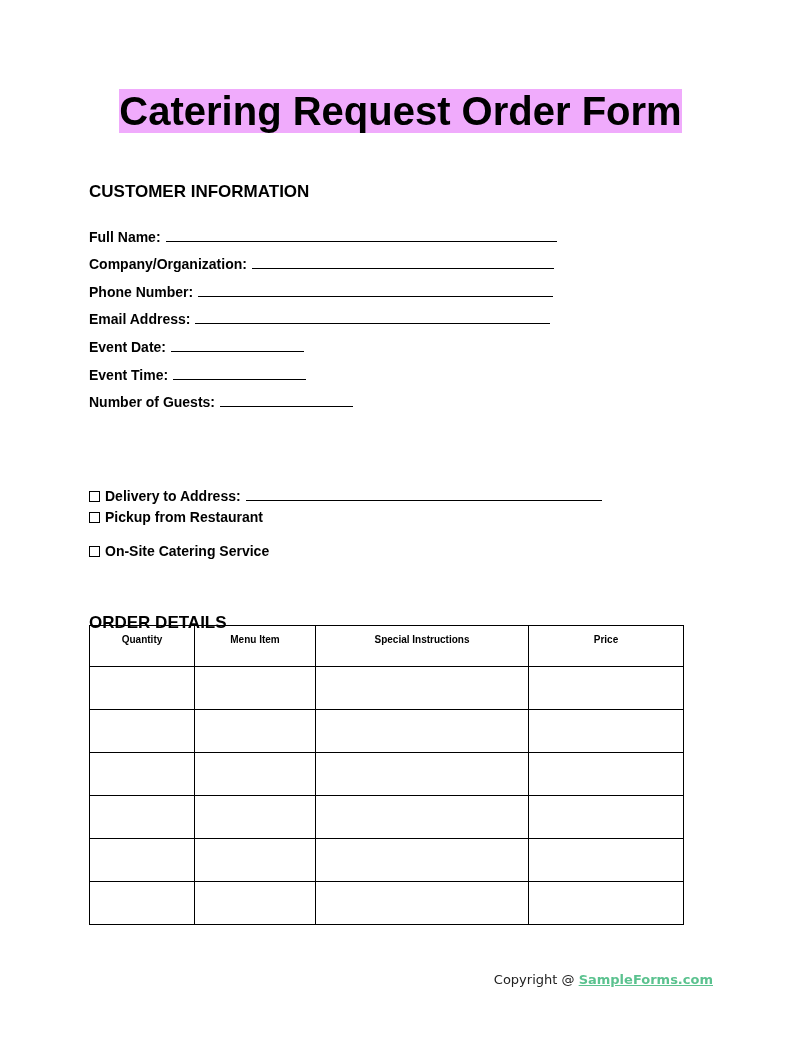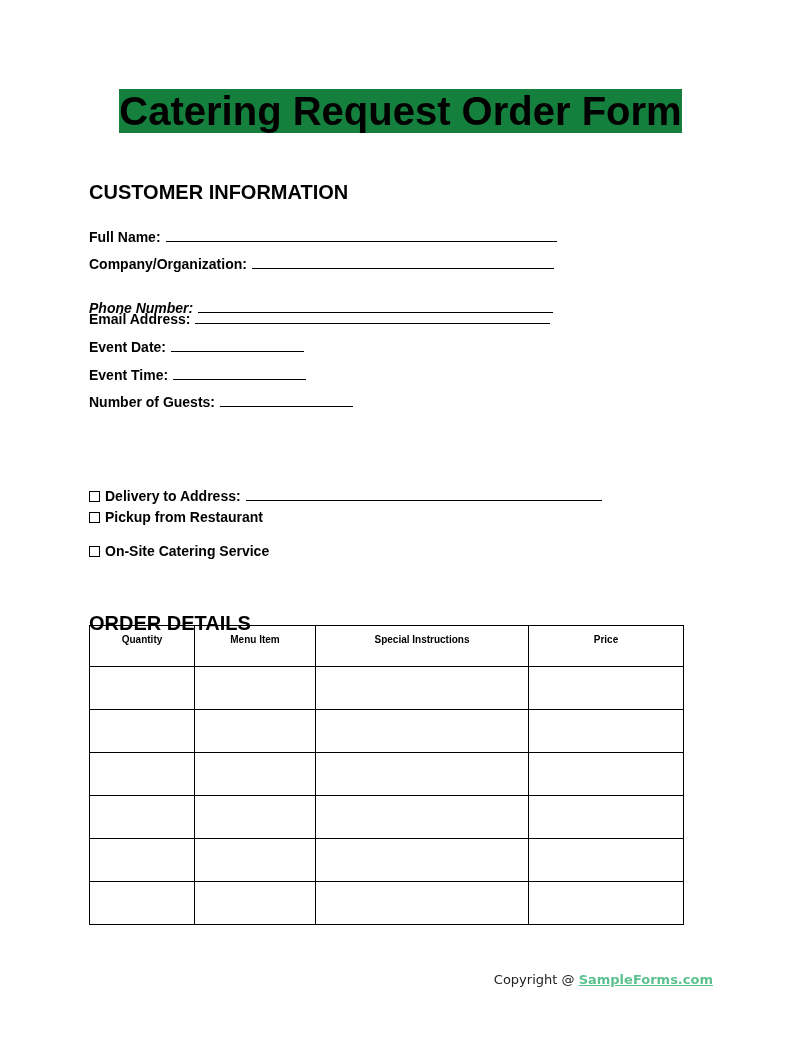--- a/index.html
+++ b/index.html
@@ -22,33 +22,33 @@
     }
     .title-wrap {
       position: absolute;
       top: 89px;
       left: 0;
       width: 801px;
       text-align: center;
     }
     .title {
       display: inline-block;
-      background: #15803d;
+      background: #f0abfc;
       font-weight: bold;
       font-size: 40px;
       line-height: 45px;
       height: 44px;
       padding: 0 0px;
       letter-spacing: 0px;
     }
     .section-heading {
       position: absolute;
       left: 89px;
       font-weight: bold;
-      font-size: 20px;
+      font-size: 17px;
       line-height: 18px;
       margin: 0;
     }
     .field {
       position: absolute;
       left: 89px;
       font-weight: bold;
       font-size: 14px;
       line-height: 18px;
       white-space: nowrap;
@@ -118,21 +118,21 @@
   </div>
 
   <h2 class="section-heading" style="top:183px;">CUSTOMER INFORMATION</h2>
 
   <div class="field" style="top:227px;">
     <span>Full Name:</span><span class="blank" style="width:391px;"></span>
   </div>
   <div class="field" style="top:254px;text-align:center;">
     <span>Company/Organization:</span><span class="blank" style="width:302px;"></span>
   </div>
-  <div class="field" style="top:298px;font-style:italic;">
+  <div class="field" style="top:282px;">
     <span>Phone Number:</span><span class="blank" style="width:355px;"></span>
   </div>
   <div class="field" style="top:309px;">
     <span>Email Address:</span><span class="blank" style="width:355px;"></span>
   </div>
   <div class="field" style="top:337px;">
     <span>Event Date:</span><span class="blank" style="width:133px;"></span>
   </div>
   <div class="field" style="top:365px;">
     <span>Event Time:</span><span class="blank" style="width:133px;"></span>

